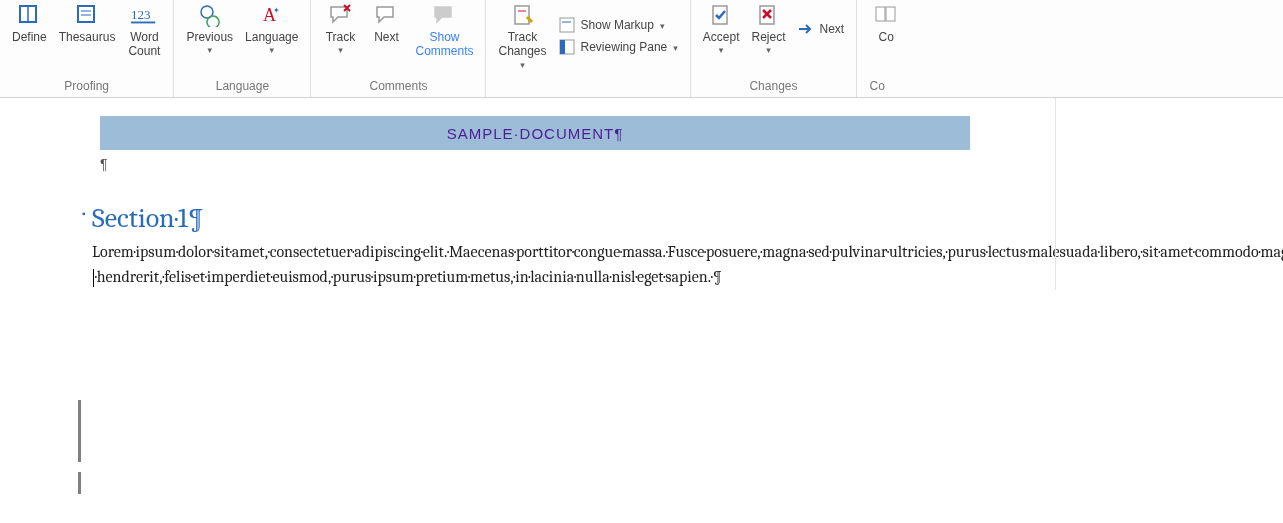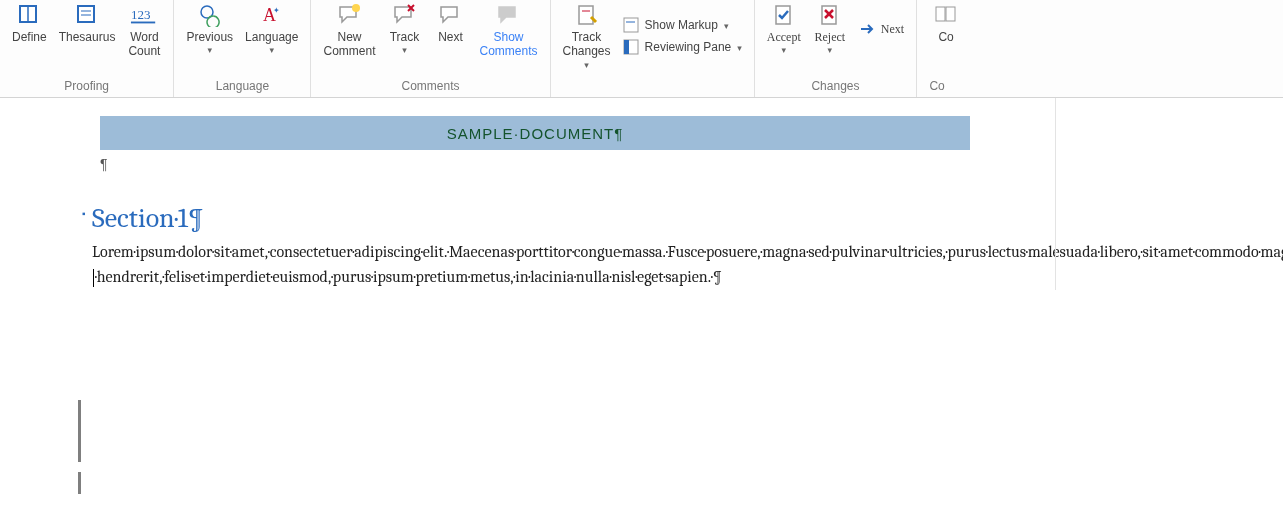--- a/index.html
+++ b/index.html
@@ -59,21 +59,21 @@
   .disabled svg * { stroke:#ccc !important; fill:#ccc !important; }
 
   
   .stage { display:flex; }
   .doc-wrap {
     padding: 18px 0 0 92px;
     width: 1055px;
   }
   .title-bar {
     background:#9dbcd8;
-    color:#14532d;
+    color:#4c1d95;
     height:34px;
     display:flex; align-items:center; justify-content:center;
     font-size:15px;
     letter-spacing:1px;
     width:870px;
     margin:0 0 6px 8px;
   }
   .para-mark { font-size:14px; color:#555; margin-left:8px; }
 
   .anchor {
@@ -211,30 +211,20 @@
     </div>
     <div class="group-label">Language</div>
   </div>
 
   <div class="group">
     <div class="btns">
       <div class="btn">
         <span class="icon">
             <svg viewBox="0 0 24 24">
               <path d="M3 4h16v10h-9l-5 5v-5H3z" fill="#fff" stroke="#999" stroke-width="1.5"></path>
-              <circle cx="19" cy="5" r="4" fill="#ffd54f"></circle>
-            </svg>
-          </span>
-        <span class="lbl">New
-Comment</span>
-      </div>
-      <div class="btn">
-        <span class="icon">
-            <svg viewBox="0 0 24 24">
-              <path d="M3 4h16v10h-9l-5 5v-5H3z" fill="#fff" stroke="#999" stroke-width="1.5"></path>
               <line x1="16" y1="2" x2="22" y2="8" stroke="#c8102e" stroke-width="2"></line>
               <line x1="22" y1="2" x2="16" y2="8" stroke="#c8102e" stroke-width="2"></line>
             </svg>
           </span>
         <span class="lbl">Track</span>
         <span class="dd">▾</span>
       </div>
       <div class="btn">
         <span class="icon">
             <svg viewBox="0 0 24 24">
@@ -285,21 +275,21 @@
               <rect x="1" y="1" width="5" height="14" fill="#2a6bbd"></rect>
             </svg>
           <span>Reviewing Pane</span>
           <span class="dd">▾</span>
         </div>
       </div>
     </div>
   </div>
 
   <div class="group">
-    <div class="btns" style="align-items:stretch;font-family:Liberation Serif, serif;">
+    <div class="btns" style="align-items:stretch;">
       <div class="btn">
         <span class="icon">
             <svg viewBox="0 0 24 24">
               <rect x="4" y="3" width="14" height="18" fill="#fff" stroke="#999" stroke-width="1.5"></rect>
               <path d="M7 12l3 3 6-7" fill="none" stroke="#2a6bbd" stroke-width="2.5"></path>
             </svg>
           </span>
         <span class="lbl">Accept</span>
         <span class="dd">▾</span>
       </div>

